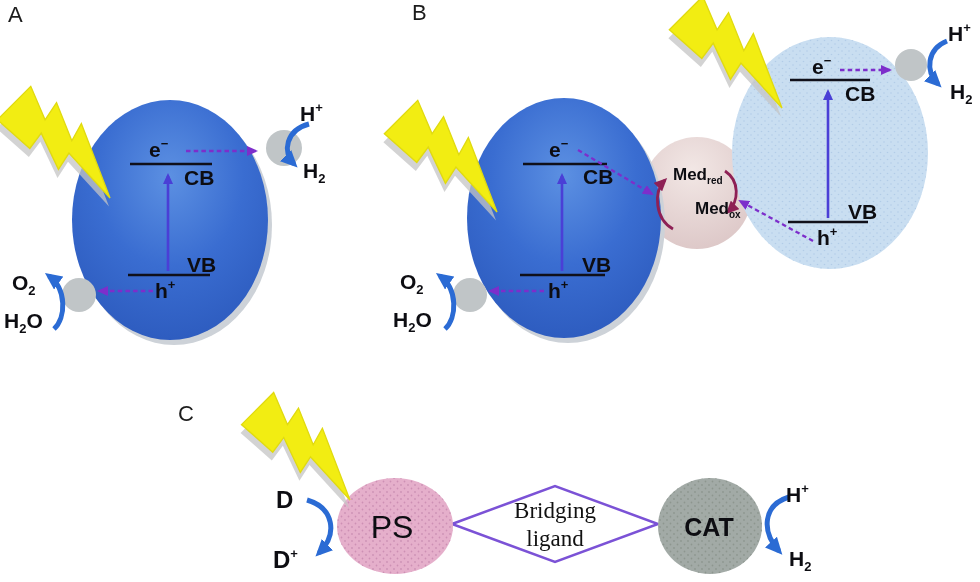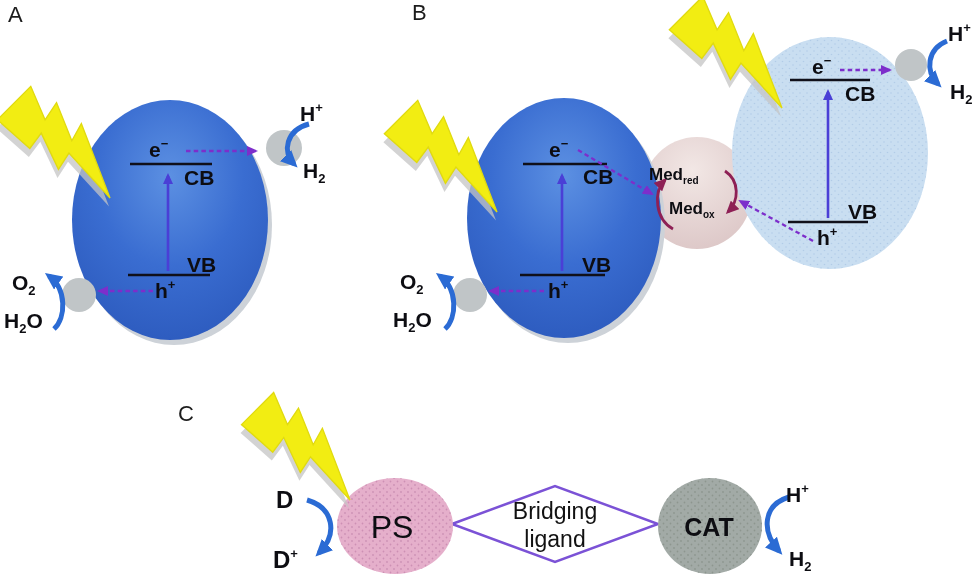--- a/index.html
+++ b/index.html
@@ -11,21 +11,21 @@
   .lbl{position:absolute;line-height:1;white-space:nowrap;font-weight:700;font-size:21px;color:#0d0d12;}
   .lbl sup{font-size:13px;line-height:0;position:relative;top:-1px;}
   .lbl sub{font-size:13px;line-height:0;}
   .panel-letter{font-weight:400;font-size:22px;color:#1c1c1c;}
   .med-lbl{font-size:17px;}
   .med-lbl sub{font-size:10px;}
   .d-lbl{font-size:24px;}
   .ps-lbl{font-weight:400;font-size:32px;transform:translate(-50%,-50%);text-align:right;}
   .cat-lbl{font-weight:700;font-size:25px;transform:translate(-50%,-50%);}
   .bridge{position:absolute;font-weight:400;font-size:23px;color:#111;
-    text-align:center;line-height:1.22;width:200px;}
+    text-align:center;line-height:1.22;width:200px;font-family:Liberation Serif, serif;}
 </style>
 </head>
 <body>
 
 <div class="fig">
 
 <svg width="980" height="582" viewBox="0 0 980 582">
   <defs>
     <radialGradient id="gDark" cx="50%" cy="32%" r="78%">
       <stop offset="0%" stop-color="#5c90e2"></stop>
@@ -134,22 +134,22 @@
   <div class="lbl" style="left:300px;top:103px"><span>H</span><sup>+</sup></div>
   <div class="lbl" style="left:303px;top:160px"><span>H</span><sub>2</sub></div>
 
   <div class="lbl" style="left:549px;top:139px"><span>e</span><sup>−</sup></div>
   <div class="lbl" style="left:583px;top:166px">CB</div>
   <div class="lbl" style="left:582px;top:254px">VB</div>
   <div class="lbl" style="left:548px;top:280px"><span>h</span><sup>+</sup></div>
   <div class="lbl" style="left:400px;top:271px"><span>O</span><sub>2</sub></div>
   <div class="lbl" style="left:393px;top:309px"><span>H</span><sub>2</sub><span>O</span></div>
 
-  <div class="lbl med-lbl" style="left:649px;top:166px"><span>Med</span><sub>red</sub></div>
-  <div class="lbl med-lbl" style="left:669px;top:200px"><span>Med</span><sub>ox</sub></div>
+  <div class="lbl med-lbl" style="left:673px;top:166px"><span>Med</span><sub>red</sub></div>
+  <div class="lbl med-lbl" style="left:695px;top:200px"><span>Med</span><sub>ox</sub></div>
 
   <div class="lbl" style="left:812px;top:56px"><span>e</span><sup>−</sup></div>
   <div class="lbl" style="left:845px;top:83px">CB</div>
   <div class="lbl" style="left:848px;top:201px">VB</div>
   <div class="lbl" style="left:817px;top:227px"><span>h</span><sup>+</sup></div>
   <div class="lbl" style="left:948px;top:23px"><span>H</span><sup>+</sup></div>
   <div class="lbl" style="left:950px;top:81px"><span>H</span><sub>2</sub></div>
 
   <div class="lbl d-lbl" style="left:276px;top:488px"><span>D</span></div>
   <div class="lbl d-lbl" style="left:273px;top:548px"><span>D</span><sup>+</sup></div>

